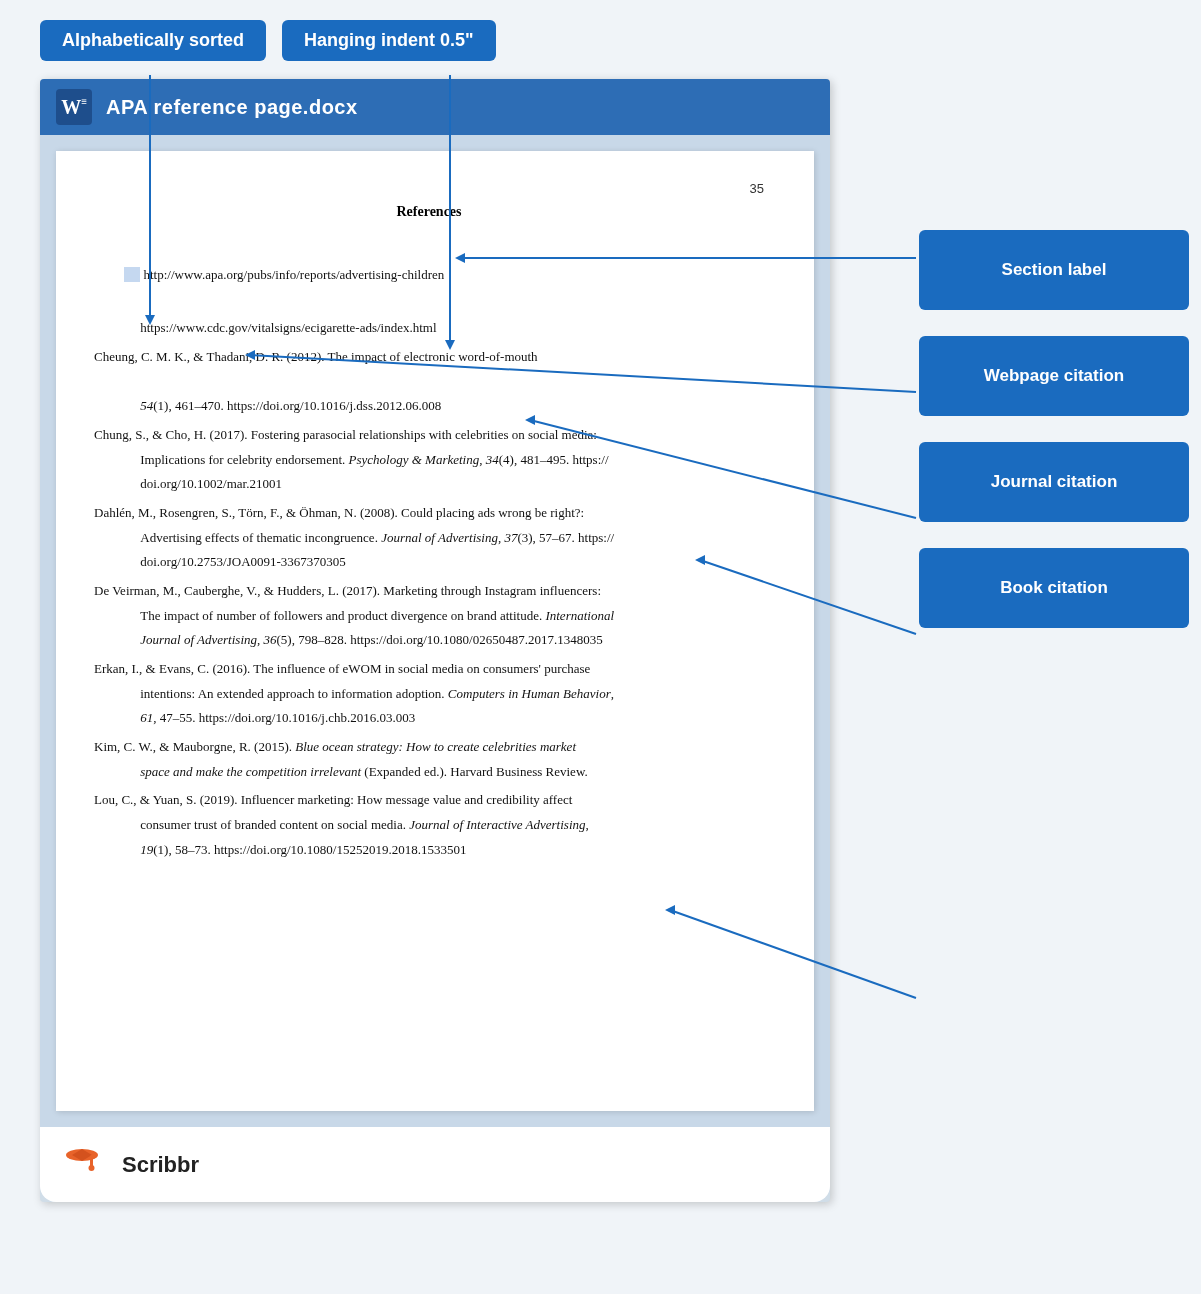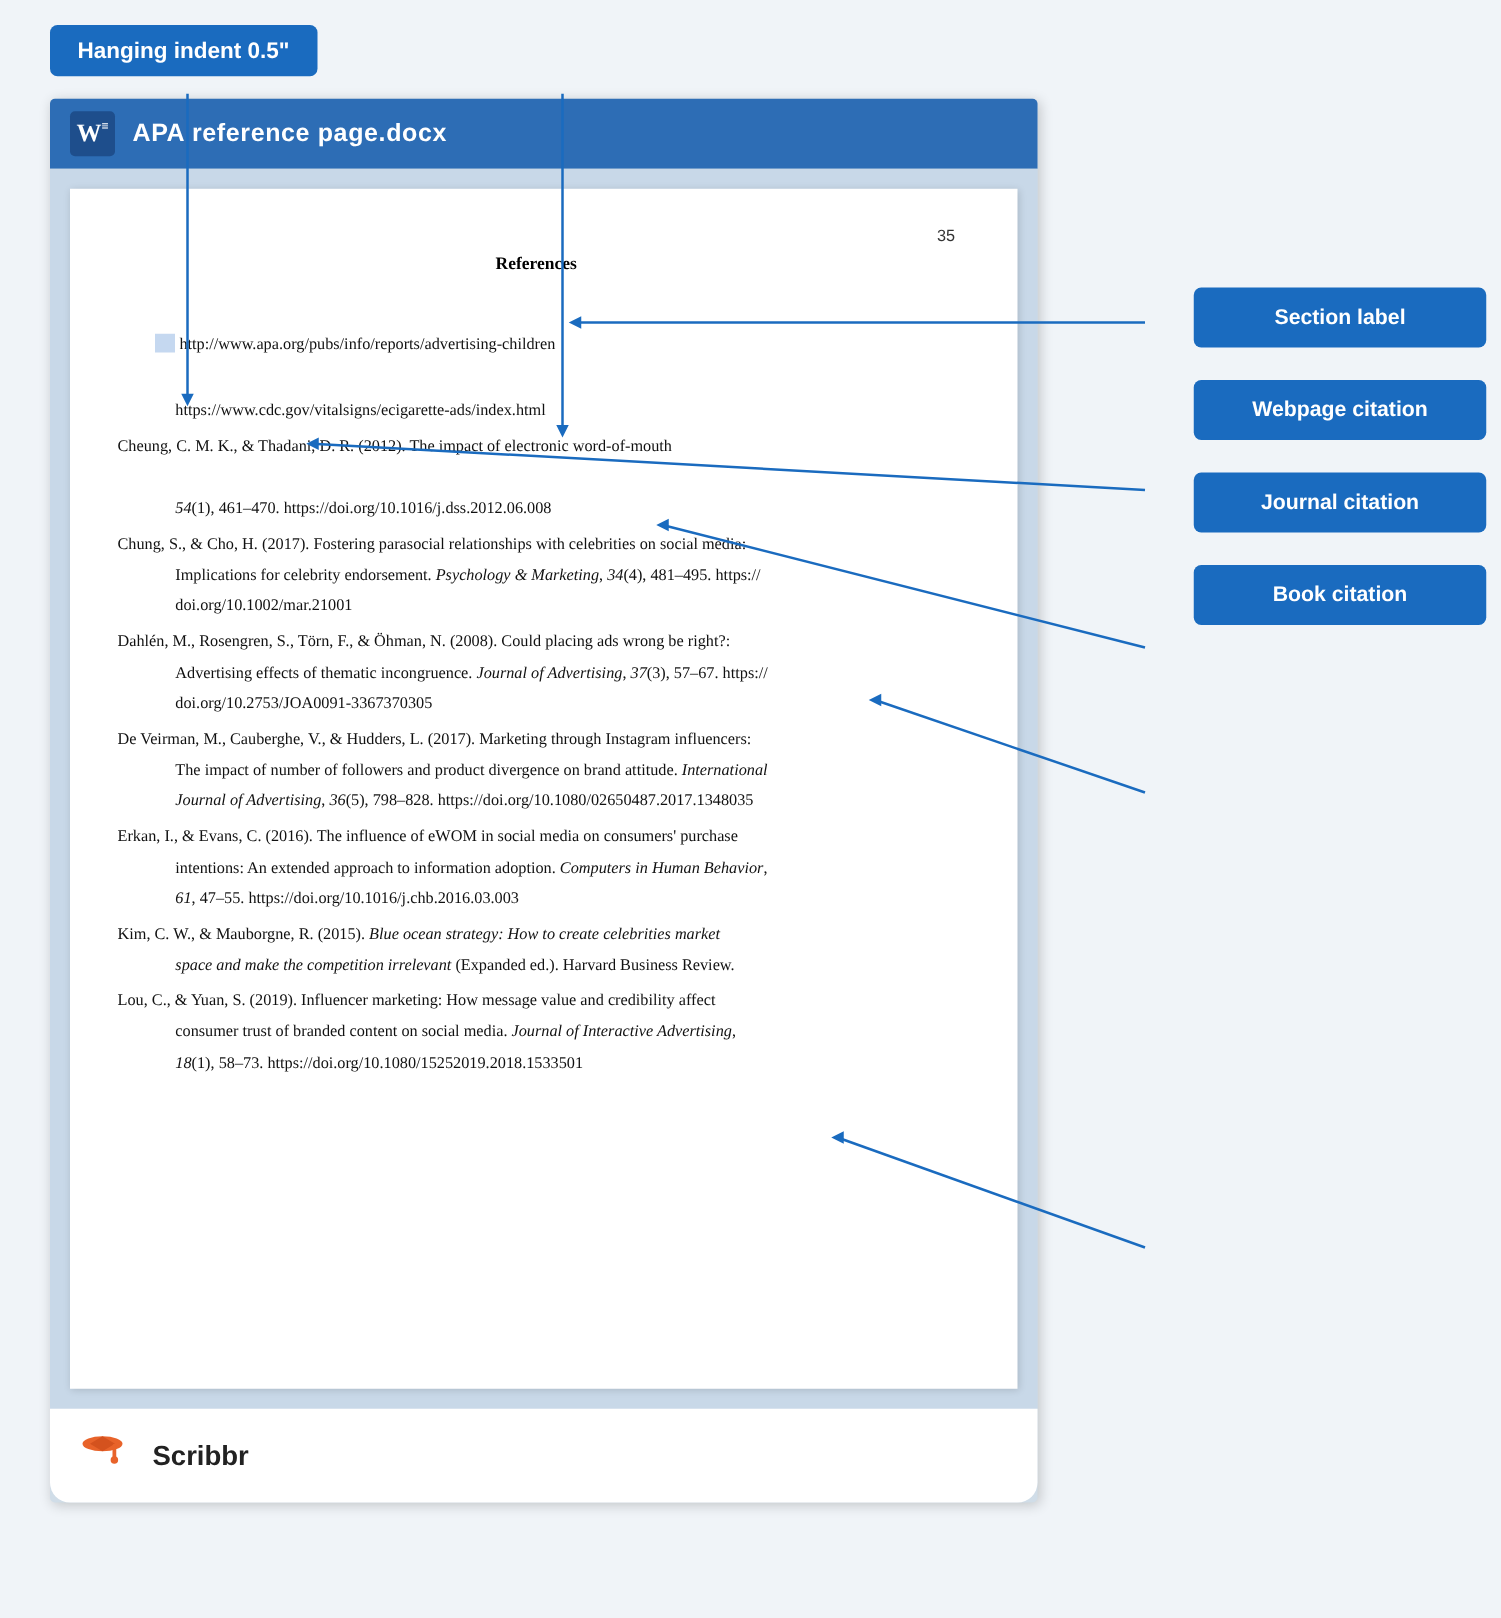--- a/index.html
+++ b/index.html
@@ -141,24 +141,24 @@
       font-size: 22px;
       font-weight: bold;
       color: #222;
     }
 
     .label-btn {
       background: #1a6bbf;
       color: white;
       font-weight: bold;
       font-size: 17px;
-      padding: 14px 20px;
+      padding: 30px 20px;
       border-radius: 6px;
       text-align: center;
-      width: 234px;
+      width: 270px;
       margin-bottom: 12px;
       white-space: nowrap;
     }
 
     
     svg.connectors {
       position: absolute;
       top: 0;
       left: 0;
       width: 1201px;
@@ -175,20 +175,21 @@
     .arrow-head {
       fill: #1a6bbf;
     }
   </style>
 </head>
 <body>
 
 <div class="outer-container">
 
   <div class="top-badges">
+    <div class="badge">Alphabetically sorted</div>
     <div class="badge">Hanging indent 0.5"</div>
   </div>
 
   <div class="word-window">
     <div class="word-titlebar">
       <div class="word-icon">
         <span>W</span>
         <span style="font-size:10px; position:relative; top:-6px;">≡</span>
       </div>
       <div class="word-title">APA reference page.docx</div>
@@ -240,21 +241,21 @@
           </div>
 
           <div class="ref-entry">
             <span>Kim, C. W., &amp; Mauborgne, R. (2015). <em>Blue ocean strategy: How to create celebrities market</em></span><br>
             <span>&nbsp;&nbsp;&nbsp;&nbsp;&nbsp;<em>space and make the competition irrelevant</em> (Expanded ed.). Harvard Business Review.</span>
           </div>
 
           <div class="ref-entry">
             <span>Lou, C., &amp; Yuan, S. (2019). Influencer marketing: How message value and credibility affect</span><br>
             <span>&nbsp;&nbsp;&nbsp;&nbsp;&nbsp;consumer trust of branded content on social media. <em>Journal of Interactive Advertising</em>,</span><br>
-            <span>&nbsp;&nbsp;&nbsp;&nbsp;&nbsp;<em>18</em>(1), 58–73. https://doi.org/10.1080/15252019.2018.1533501</span>
+            <span>&nbsp;&nbsp;&nbsp;&nbsp;&nbsp;<em>19</em>(1), 58–73. https://doi.org/10.1080/15252019.2018.1533501</span>
           </div>
 
         </div>
       </div>
     </div>
 
     <div class="scribbr-footer">
       <div style="color:#e8632a; font-size:28px;">
         
         <svg width="36" height="32" viewBox="0 0 36 32" fill="none" xmlns="http://www.w3.org/2000/svg">

